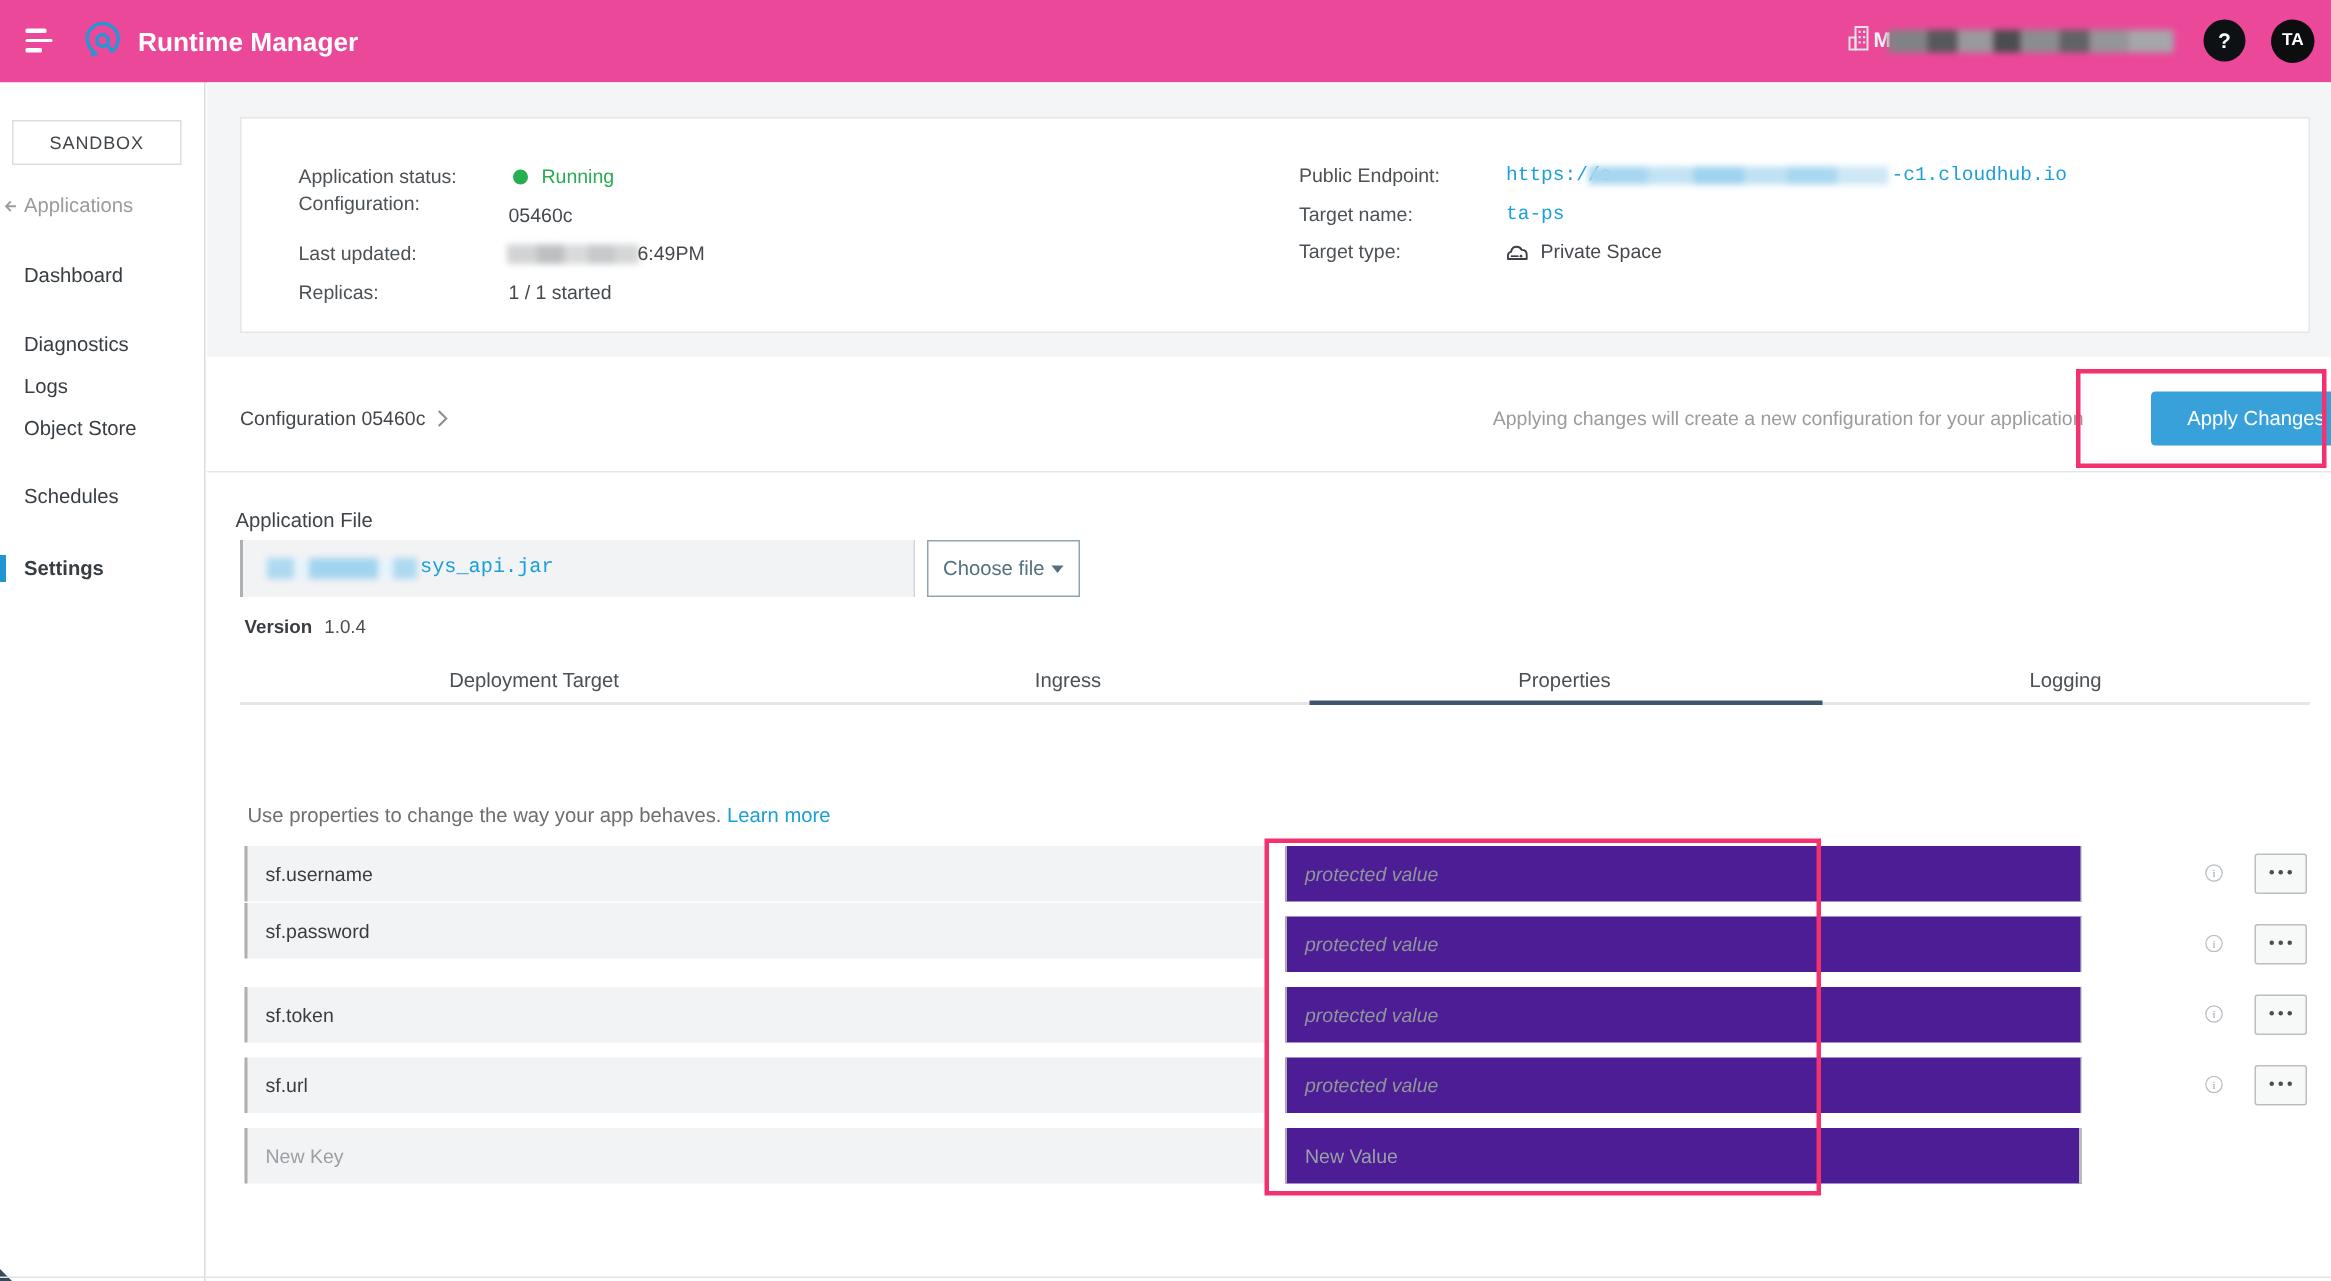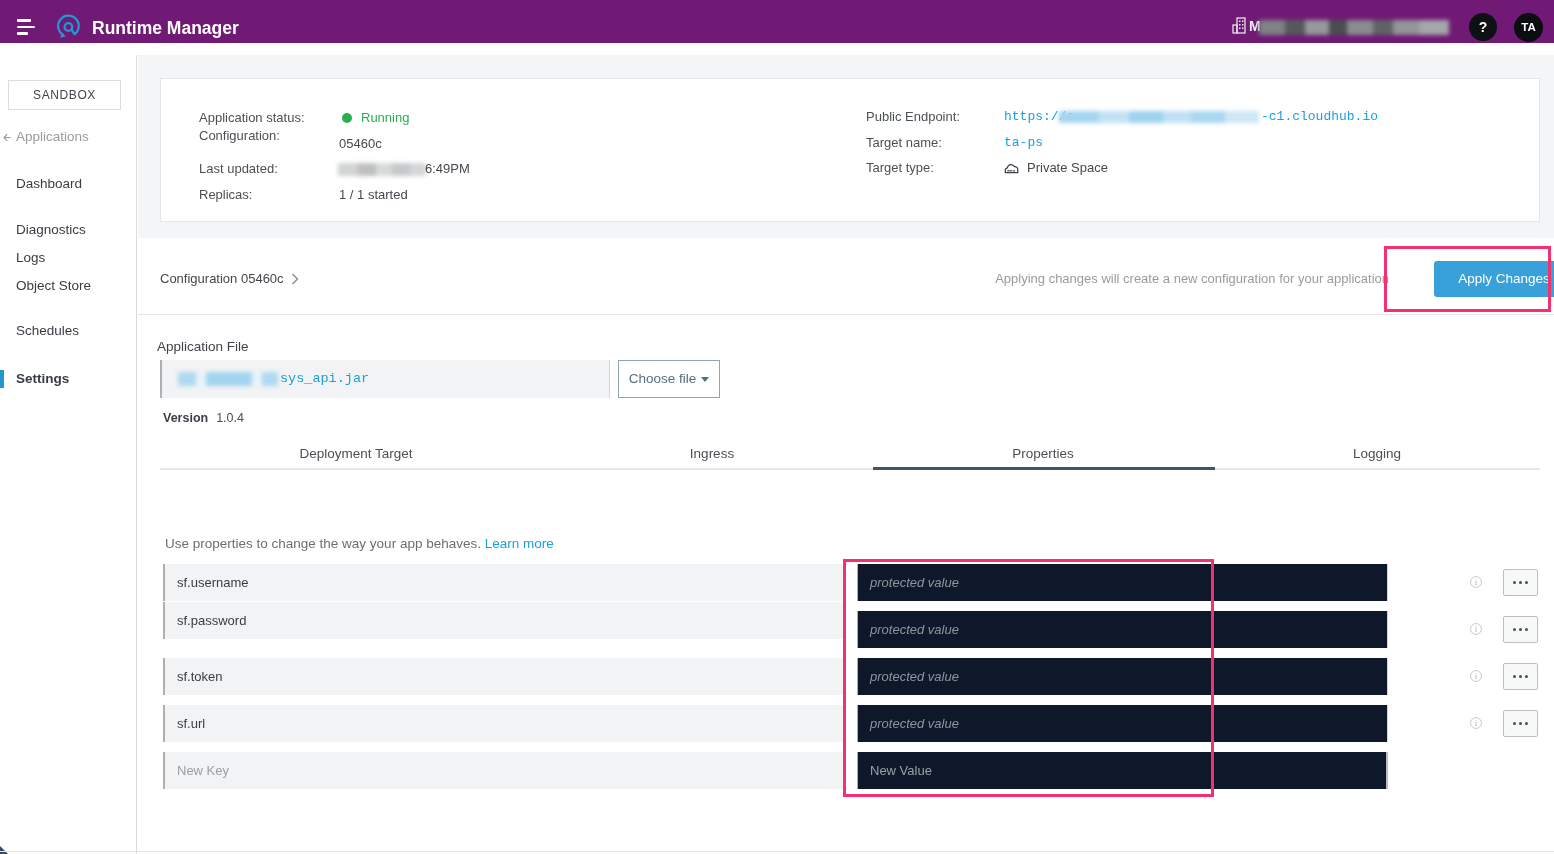--- a/index.html
+++ b/index.html
@@ -1,20 +1,20 @@
 <!DOCTYPE html>
 <html><head>
 <meta charset="utf-8">
 <style>
   * { margin:0; padding:0; box-sizing:border-box; }
   html,body { width:1554px; height:854px; overflow:hidden; }
   body { font-family:"Liberation Sans", sans-serif; background:#fff; position:relative; }
 
   
-  #topbar { position:absolute; left:0; top:0; width:1554px; height:43px; background:#701a75; }
+  #topbar { position:absolute; left:0; top:0; width:1554px; height:55px; background:#ec4899; }
   #hamb div { position:absolute; left:17px; height:2.5px; background:#fff; border-radius:1px; }
   #rmtitle { position:absolute; left:92px; top:18px; color:#fff; font-size:17.5px; font-weight:bold; letter-spacing:0px; }
   .blurwrap { position:absolute; filter:blur(2px); }
   .blk { position:absolute; top:0; height:100%; }
   #qcircle { position:absolute; left:1469px; top:13px; width:28px; height:28px; border-radius:50%; background:#0e1113; color:#fff; font-size:14px; font-weight:bold; text-align:center; line-height:28px; }
   #tacircle { position:absolute; left:1514px; top:13px; width:29px; height:29px; border-radius:50%; background:#0b0d0f; color:#fff; font-size:11.5px; font-weight:bold; text-align:center; line-height:29px; }
 
   
   #sidebar { position:absolute; left:0; top:55px; width:136.5px; height:799px; background:#fff; border-right:1px solid #dcdcdc; }
   #sandbox { position:absolute; left:8px; top:25px; width:113px; height:30px; border:1px solid #dddddd; background:#fff; color:#3f454b; font-size:12px; text-align:center; line-height:28px; letter-spacing:0.6px; }
@@ -49,21 +49,21 @@
   #tabactive { position:absolute; left:735px; top:412px; width:342px; height:3px; background:#42566b; }
 
   #toggle { position:absolute; left:22px; top:430px; width:165px; height:37px; background:#e8e9ea; border-radius:4px; }
   #tview { position:absolute; left:4px; top:4px; width:82px; height:29px; background:#fff; border-radius:4px; box-shadow:0 0 2px rgba(0,0,0,0.18); color:#26292e; font-size:12.5px; font-weight:bold; text-align:center; line-height:29px; }
   #xview { position:absolute; left:92px; top:4px; width:70px; height:29px; color:#26292e; font-size:12.5px; font-weight:bold; text-align:center; line-height:29px; }
 
   #useprops { position:absolute; left:27px; top:481px; font-size:13.5px; color:#6e6e6e; }
   #useprops a { color:#1b9fd8; text-decoration:none; }
 
   .rowkey { position:absolute; left:25px; width:682px; height:37px; background:#f2f3f4; border-left:2px solid #afafaf; font-size:13px; color:#393d42; line-height:37px; padding-left:12px; }
-  .rowval { position:absolute; left:719px; width:531px; height:37px; background:#0f172a; border-left:1px solid #aeb1b4; border-right:1px solid #d4d6d8; font-size:13px; line-height:37px; padding-left:12px; }
+  .rowval { position:absolute; left:719px; width:531px; height:37px; background:#4c1d95; border-left:1px solid #aeb1b4; border-right:1px solid #d4d6d8; font-size:13px; line-height:37px; padding-left:12px; }
   .prot { color:#8f959b; font-style:italic; }
   .ph { color:#9aa0a6; }
   .info { position:absolute; width:12px; height:12px; }
   .dots { position:absolute; left:1365px; width:35px; height:27px; background:#f7f8f8; border:1px solid #bcbec0; border-radius:2px; text-align:center; line-height:24px; }
   .dots span { display:inline-block; width:3px; height:3px; border-radius:50%; background:#4a4e52; margin:0 1.5px; vertical-align:middle; }
 
   #corner-tri { position:absolute; left:0; bottom:0; width:0; height:0; border-bottom:8px solid #37495c; border-right:8px solid transparent; }
   #bottomline { position:absolute; left:0; top:851px; width:1554px; height:1px; background:#e3e3e3; }
 </style>
 </head>

